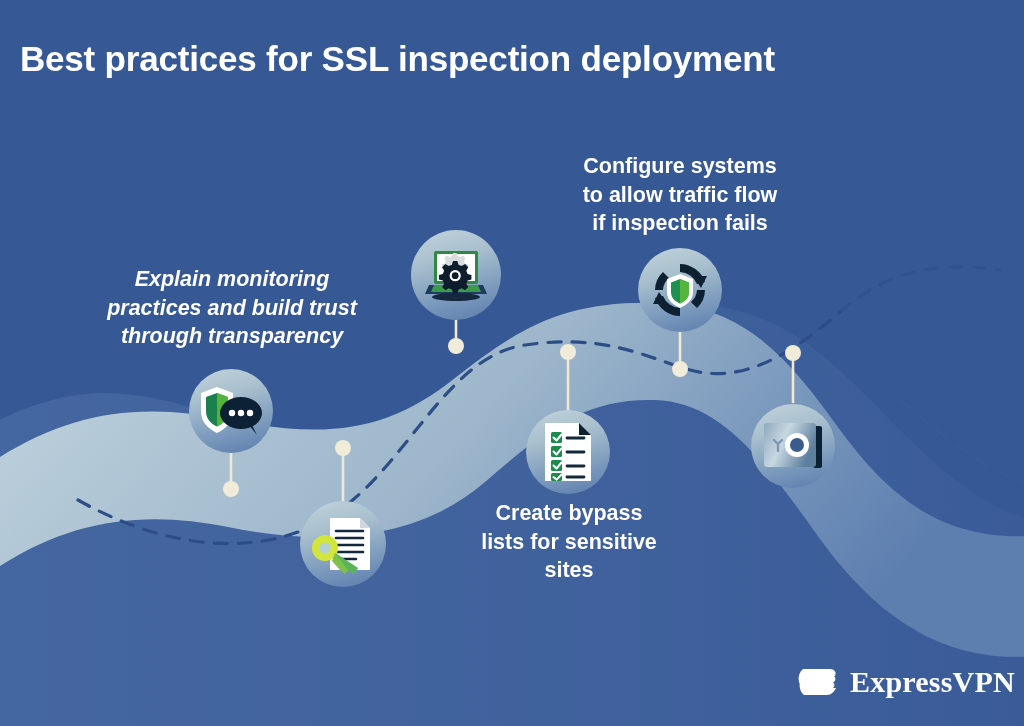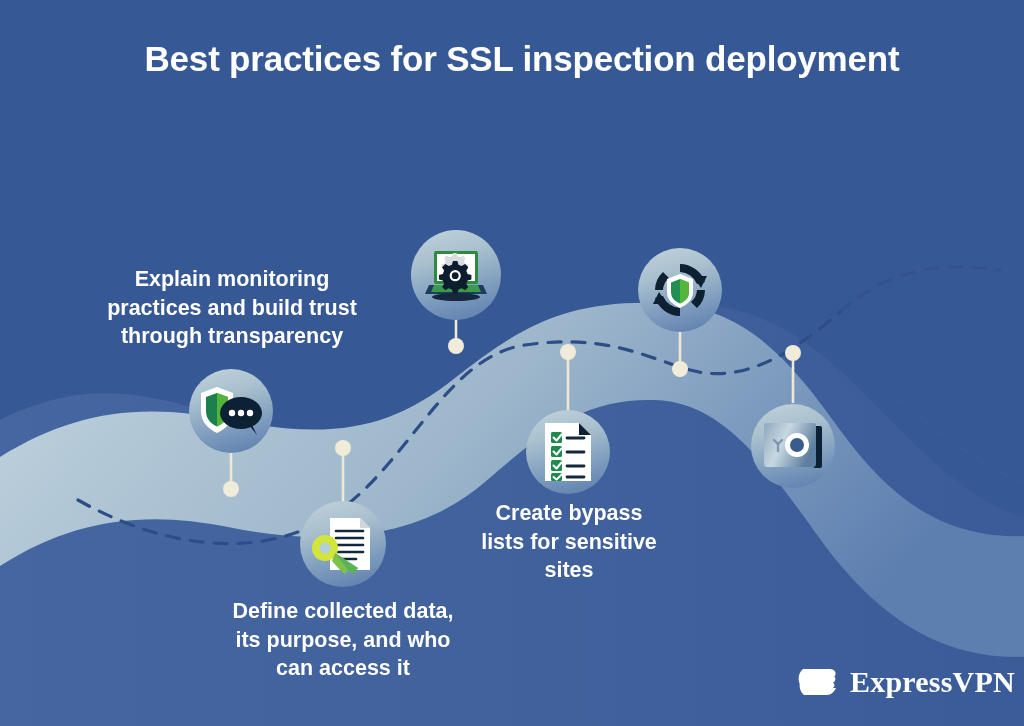--- a/index.html
+++ b/index.html
@@ -15,21 +15,21 @@
     width:1024px; height:726px;
     background:#365996;
     overflow:hidden;
   }
   #bg-svg { position:absolute; left:0; top:0; width:1024px; height:726px; }
 
   
   .title {
     position:absolute;
     left:0; right:0; top:38px;
-    text-align:center;
+    text-align:left;
     color:#ffffff;
     font-size:35px;
     font-weight:700;
     letter-spacing:-0.2px;
     line-height:1.2;
     margin-left:20px;
   }
 
   
   .label {
@@ -157,37 +157,40 @@
       </g>
 
       <g transform="translate(22,22)">
         <path d="M6 -8 l4.4 0 1.1 3.8 3.2 1.3 3.4-2 3.2 3.2 -2 3.4 1.3 3.2 3.8 1.1 0 4.4 -3.8 1.1 -1.3 3.2 2 3.4 -3.2 3.2 -3.4-2 -3.2 1.3 -1.1 3.8 -4.4 0 -1.1-3.8 -3.2-1.3 -3.4 2 -3.2-3.2 2-3.4 -1.3-3.2 -3.8-1.1 0-4.4 3.8-1.1 1.3-3.2 -2-3.4 3.2-3.2 3.4 2 3.2-1.3 Z" fill="#0d1d2e"></path>
         <circle cx="8.2" cy="6.7" r="5.6" fill="#ffffff"></circle>
         <circle cx="8.2" cy="6.7" r="3.4" fill="#0d1d2e"></circle>
       </g>
     </svg>
   </div>
 
+  <div class="label" style="left:560px; top:152px; width:240px;">Configure systems
+to allow traffic flow
+if inspection fails</div>
   <div class="node-circle" style="left:638px; top:248px; width:84px; height:84px;">
     <svg width="62" height="60" viewBox="0 0 62 60">
 
       <path d="M31 4 A27 27 0 0 1 56 22 L48 24 A19 19 0 0 0 31 12 Z" fill="#0d2133"></path>
       <path d="M31 56 A27 27 0 0 1 6 38 L14 36 A19 19 0 0 0 31 48 Z" fill="#0d2133"></path>
       <path d="M6 30 A25 25 0 0 1 14 12 L20 18 A17 17 0 0 0 14 30 Z" fill="#0d2133"></path>
       <path d="M56 30 A25 25 0 0 1 48 48 L42 42 A17 17 0 0 0 48 30 Z" fill="#0d2133"></path>
       <polygon points="58,16 44,16 52,28" fill="#0d2133"></polygon>
       <polygon points="4,44 18,44 10,32" fill="#0d2133"></polygon>
 
       <path d="M31 14 L44 19 V32 C44 41 37 45 31 48 C25 45 18 41 18 32 V19 Z" fill="#ffffff"></path>
       <path d="M31 19 L40 22.5 V32 C40 38.5 35.5 41.5 31 43.5 C26.5 41.5 22 38.5 22 32 V22.5 Z" fill="#1f8f52"></path>
       <path d="M31 19 L40 22.5 V32 C40 38.5 35.5 41.5 31 43.5 V19 Z" fill="#5fbd3a" opacity="0.85"></path>
     </svg>
   </div>
 
-  <div class="label" style="left:88px; top:265px; width:288px;">Explain monitoring
+  <div class="label" style="left:88px; top:265px; width:288px;font-style:italic;">Explain monitoring
 practices and build trust
 through transparency</div>
   <div class="node-circle" style="left:189px; top:369px; width:84px; height:84px;">
     <svg width="64" height="56" viewBox="0 0 64 56">
 
       <path d="M18 4 L34 10 V28 C34 40 26 46 18 50 C10 46 2 40 2 28 V10 Z" fill="#ffffff"></path>
       <path d="M18 10 L29 14 V28 C29 36.5 23.5 41 18 43.5 C12.5 41 7 36.5 7 28 V14 Z" fill="#1b7f4e"></path>
       <path d="M18 10 L29 14 V28 C29 36.5 23.5 41 18 43.5 V10 Z" fill="#63bf39" opacity="0.8"></path>
 
       <ellipse cx="42" cy="30" rx="21" ry="16" fill="#0c2133"></ellipse>
@@ -212,23 +215,20 @@
       </g>
 
       <g>
         <circle cx="15" cy="36" r="13" fill="#d2e53c"></circle>
         <circle cx="15" cy="36" r="5.5" fill="#b3cfd8"></circle>
         <path d="M25 41 L48 56 L43 62 L38 58 L35 62 L30 58 L22 49 Z" fill="#7dc14a"></path>
         <path d="M25 41 L48 56 L43 62 L38 58 Z" fill="#4fae5c" opacity="0.75"></path>
       </g>
     </svg>
   </div>
-  <div class="label" style="left:198px; top:597px; width:290px;">Define collected data,
-its purpose, and who
-can access it</div>
 
   <div class="node-circle" style="left:526px; top:410px; width:84px; height:84px;">
     <svg width="50" height="62" viewBox="0 0 50 62">
       <path d="M2 2 H36 L48 14 V60 H2 Z" fill="#ffffff"></path>
       <path d="M36 2 L48 14 H36 Z" fill="#0c2133"></path>
       <g>
         <rect x="8" y="11" width="11" height="11" rx="1.5" fill="#1f8a4d"></rect>
         <path d="M10.5 16.5 l3 3 l5-6" stroke="#ffffff" stroke-width="2" fill="none" stroke-linecap="round" stroke-linejoin="round"></path>
         <line x1="24" y1="17" x2="41" y2="17" stroke="#13283d" stroke-width="2.8" stroke-linecap="round"></line>
       </g>

